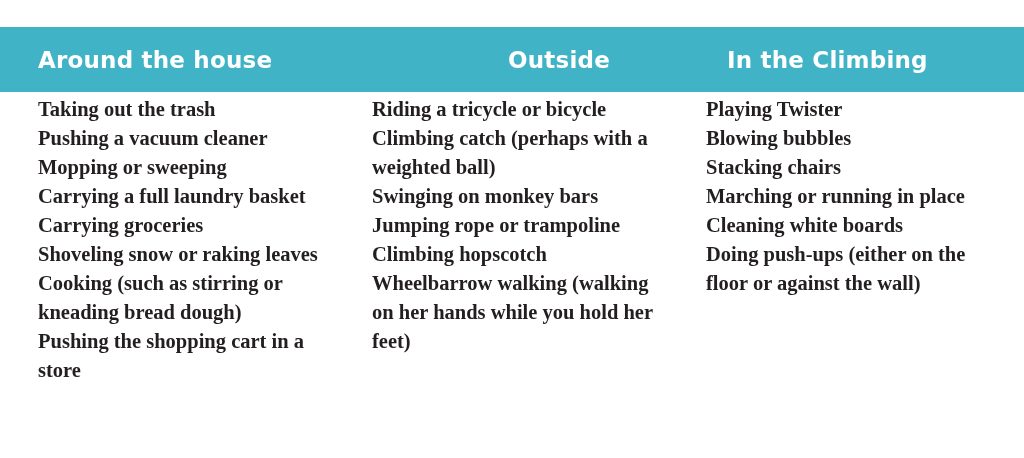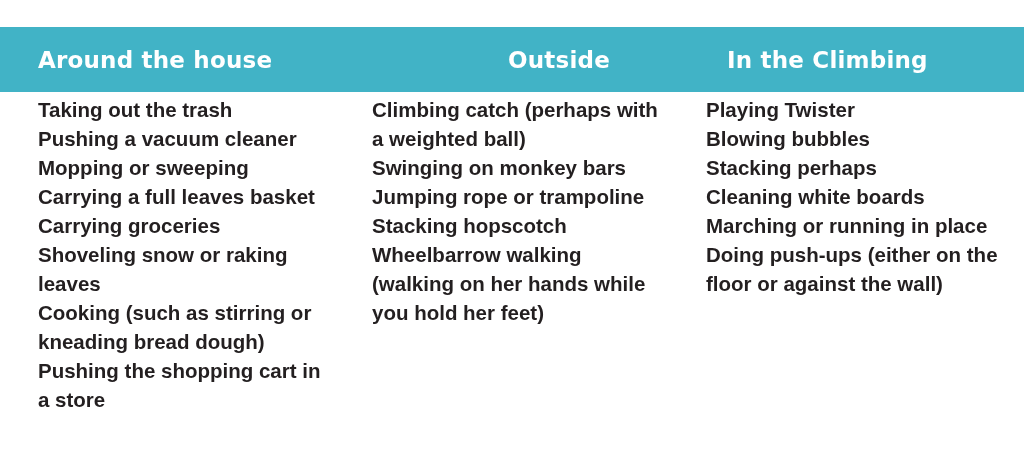--- a/index.html
+++ b/index.html
@@ -64,21 +64,21 @@
   }
   .col-1 { width: 336px; padding-left: 38px; padding-right: 6px; }
   .col-2 { width: 336px; padding-left: 36px; padding-right: 6px; }
   .col-3 { width: 352px; padding-left: 34px; padding-right: 18px; }
 
   .item {
     color: #231f20;
     font-weight: bold;
     font-size: 20.5px;
     line-height: 29px;
-    font-family: Liberation Sans, sans-serif;
+    font-family: Liberation Serif, serif;
     margin: 0;
     padding: 0;
   }
 </style>
 </head>
 <body>
 
 <div class="sheet">
 
   <div class="header-band"></div>
@@ -88,39 +88,40 @@
     <div class="header-cell hc-2">Outside</div>
     <div class="header-cell hc-3">In the Climbing</div>
   </div>
 
   <div class="columns">
 
     <div class="col col-1">
       <p class="item">Taking out the trash</p>
       <p class="item">Pushing a vacuum cleaner</p>
       <p class="item">Mopping or sweeping</p>
-      <p class="item">Carrying a full leaves basket</p>
+      <p class="item">Carrying a full laundry basket</p>
       <p class="item">Carrying groceries</p>
       <p class="item">Shoveling snow or raking leaves</p>
       <p class="item">Cooking (such as stirring or kneading bread dough)</p>
       <p class="item">Pushing the shopping cart in a store</p>
     </div>
 
     <div class="col col-2">
+      <p class="item">Riding a tricycle or bicycle</p>
       <p class="item">Climbing catch (perhaps with a weighted ball)</p>
       <p class="item">Swinging on monkey bars</p>
       <p class="item">Jumping rope or trampoline</p>
-      <p class="item">Stacking hopscotch</p>
+      <p class="item">Climbing hopscotch</p>
       <p class="item">Wheelbarrow walking (walking on her hands while you hold her feet)</p>
 
     </div>
 
     <div class="col col-3">
       <p class="item">Playing Twister</p>
       <p class="item">Blowing bubbles</p>
-      <p class="item">Stacking perhaps</p>
+      <p class="item">Stacking chairs</p>
+      <p class="item">Marching or running in place</p>
       <p class="item">Cleaning white boards</p>
-      <p class="item">Marching or running in place</p>
       <p class="item">Doing push-ups (either on the floor or against the wall)</p>
     </div>
 
   </div>
 </div>
 
 </body></html>

